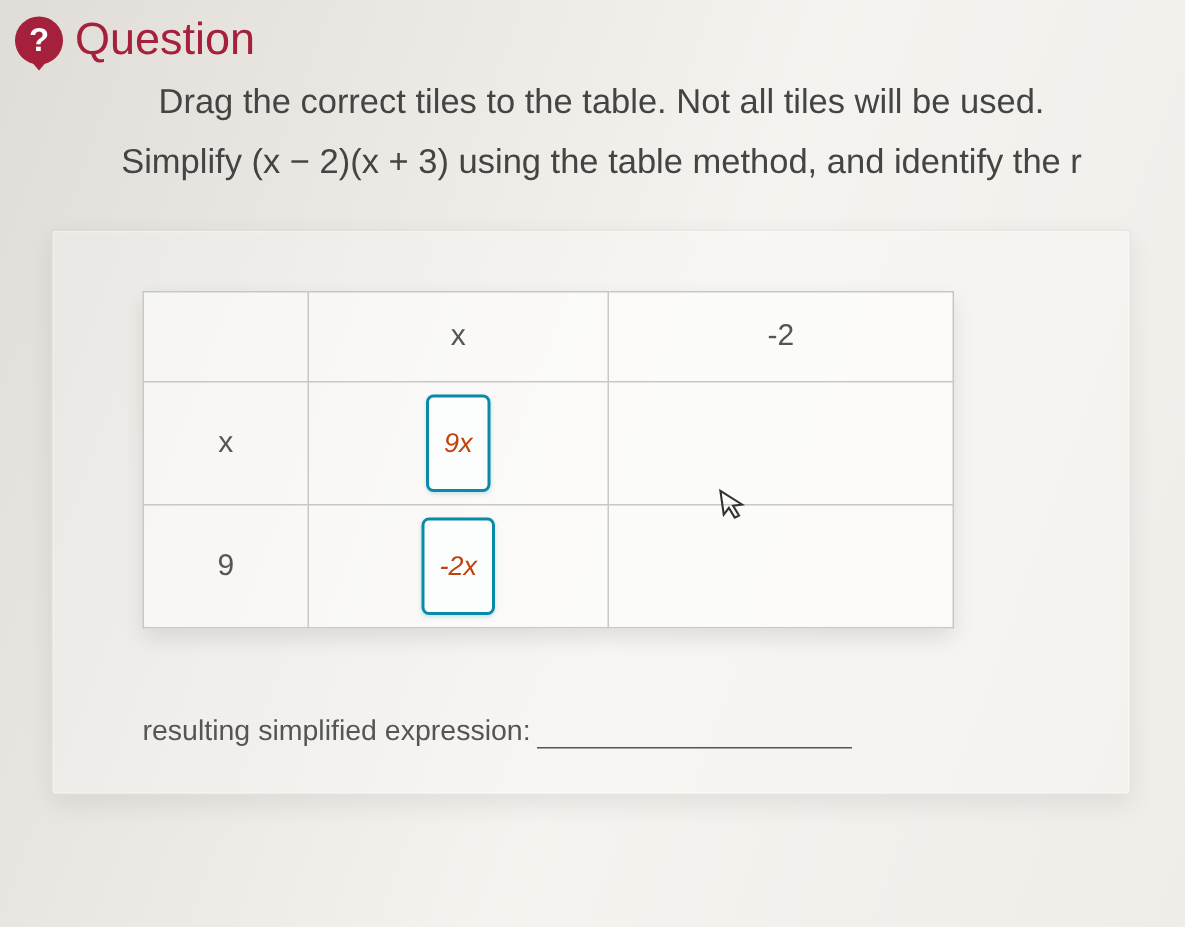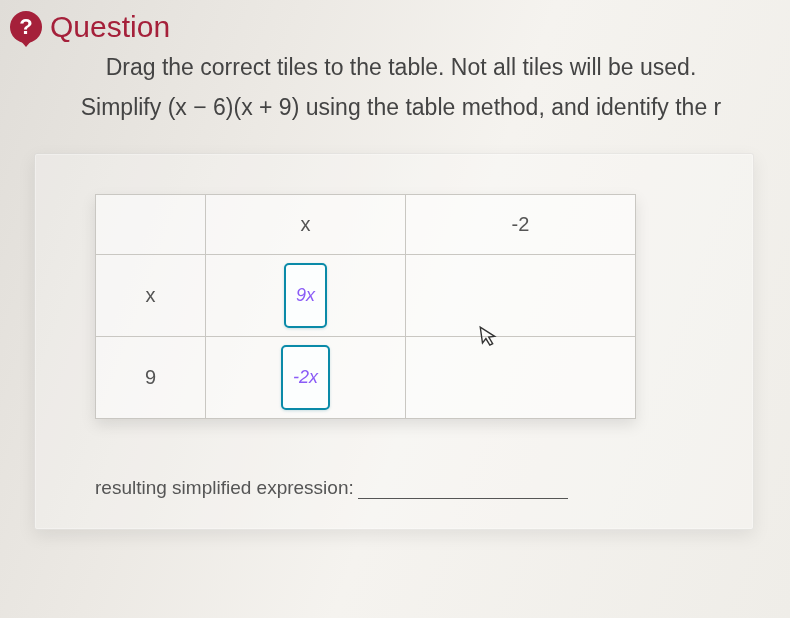--- a/index.html
+++ b/index.html
@@ -86,21 +86,21 @@
   .col-b { width: 200px; }
   .col-c { width: 230px; }
   .row-h { height: 60px; }
   .row-b { height: 82px; }
   .tile {
     display: inline-block;
     border: 2px solid #0a8aa8;
     border-radius: 5px;
     padding: 20px 10px;
     background: #fcfefe;
-    color: #8b5cf6;
+    color: #c2410c;
     font-style: italic;
     font-size: 18px;
     font-weight: 500;
     cursor: grab;
     box-shadow: 0 1px 3px rgba(13,120,145,0.2);
   }
   .result-row {
     margin-top: 58px;
     font-size: 19px;
     color: #555;
@@ -127,21 +127,21 @@
 </style>
 </head>
 <body>
 
 <div class="header-row">
   <div class="q-icon">?</div>
   <div class="q-title">Question</div>
 </div>
 
 <p class="instruction">Drag the correct tiles to the table. Not all tiles will be used.</p>
-<p class="instruction">Simplify (x − 6)(x + 9) using the table method, and identify the r</p>
+<p class="instruction">Simplify (x − 2)(x + 3) using the table method, and identify the r</p>
 
 <div class="work-area">
 
   <table class="method">
     <tbody>
         <tr class="row-h">
       <td class="col-a hdr"></td>
       <td class="col-b hdr">x</td>
       <td class="col-c hdr">-2</td>
     </tr>

